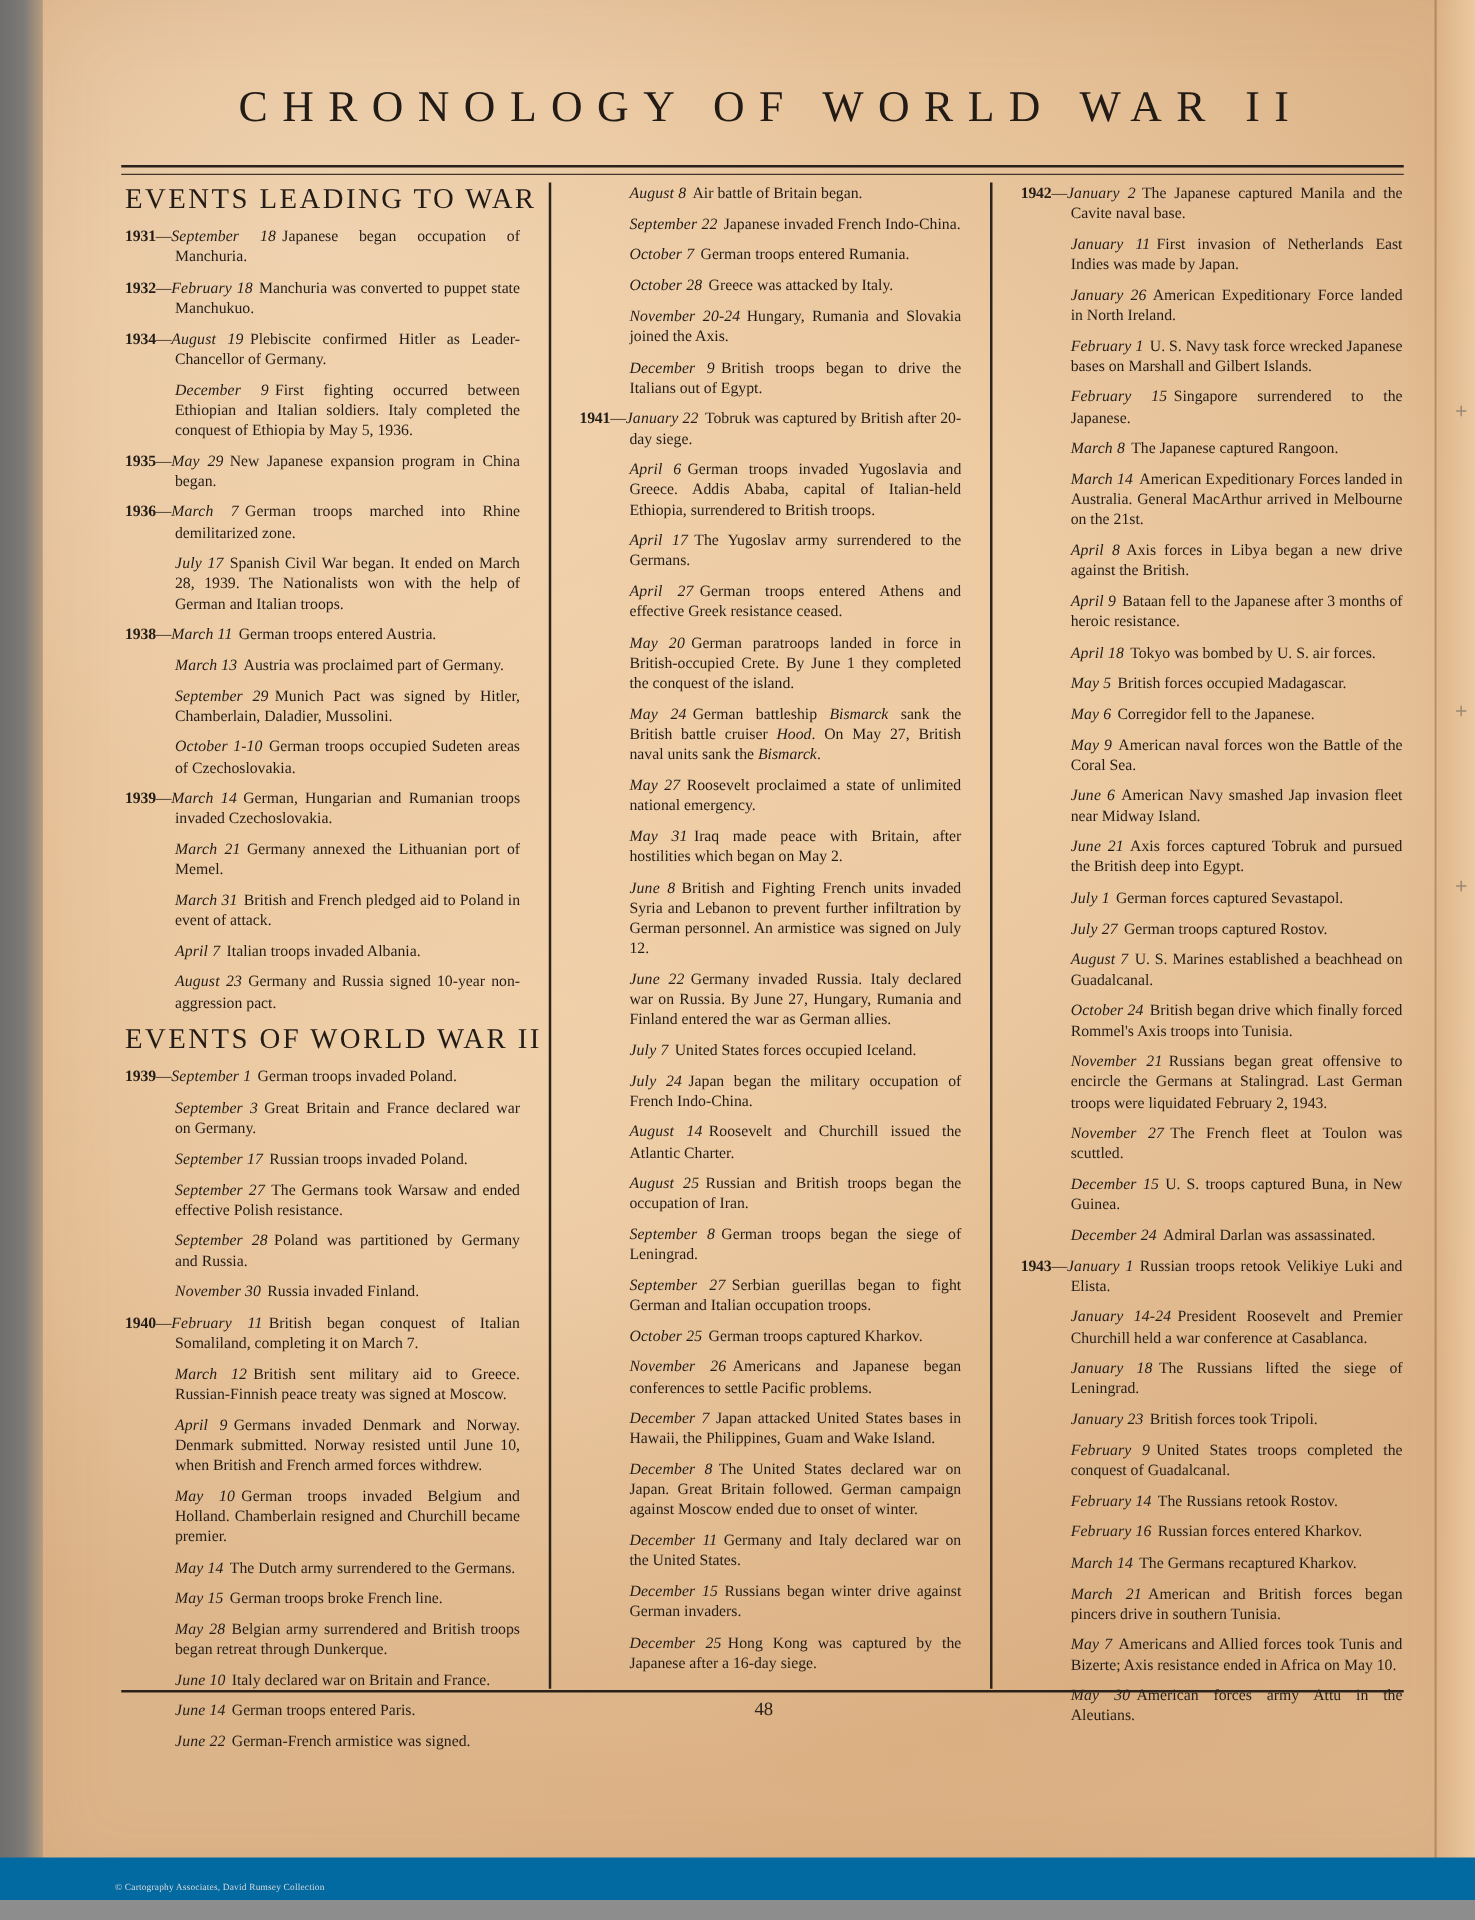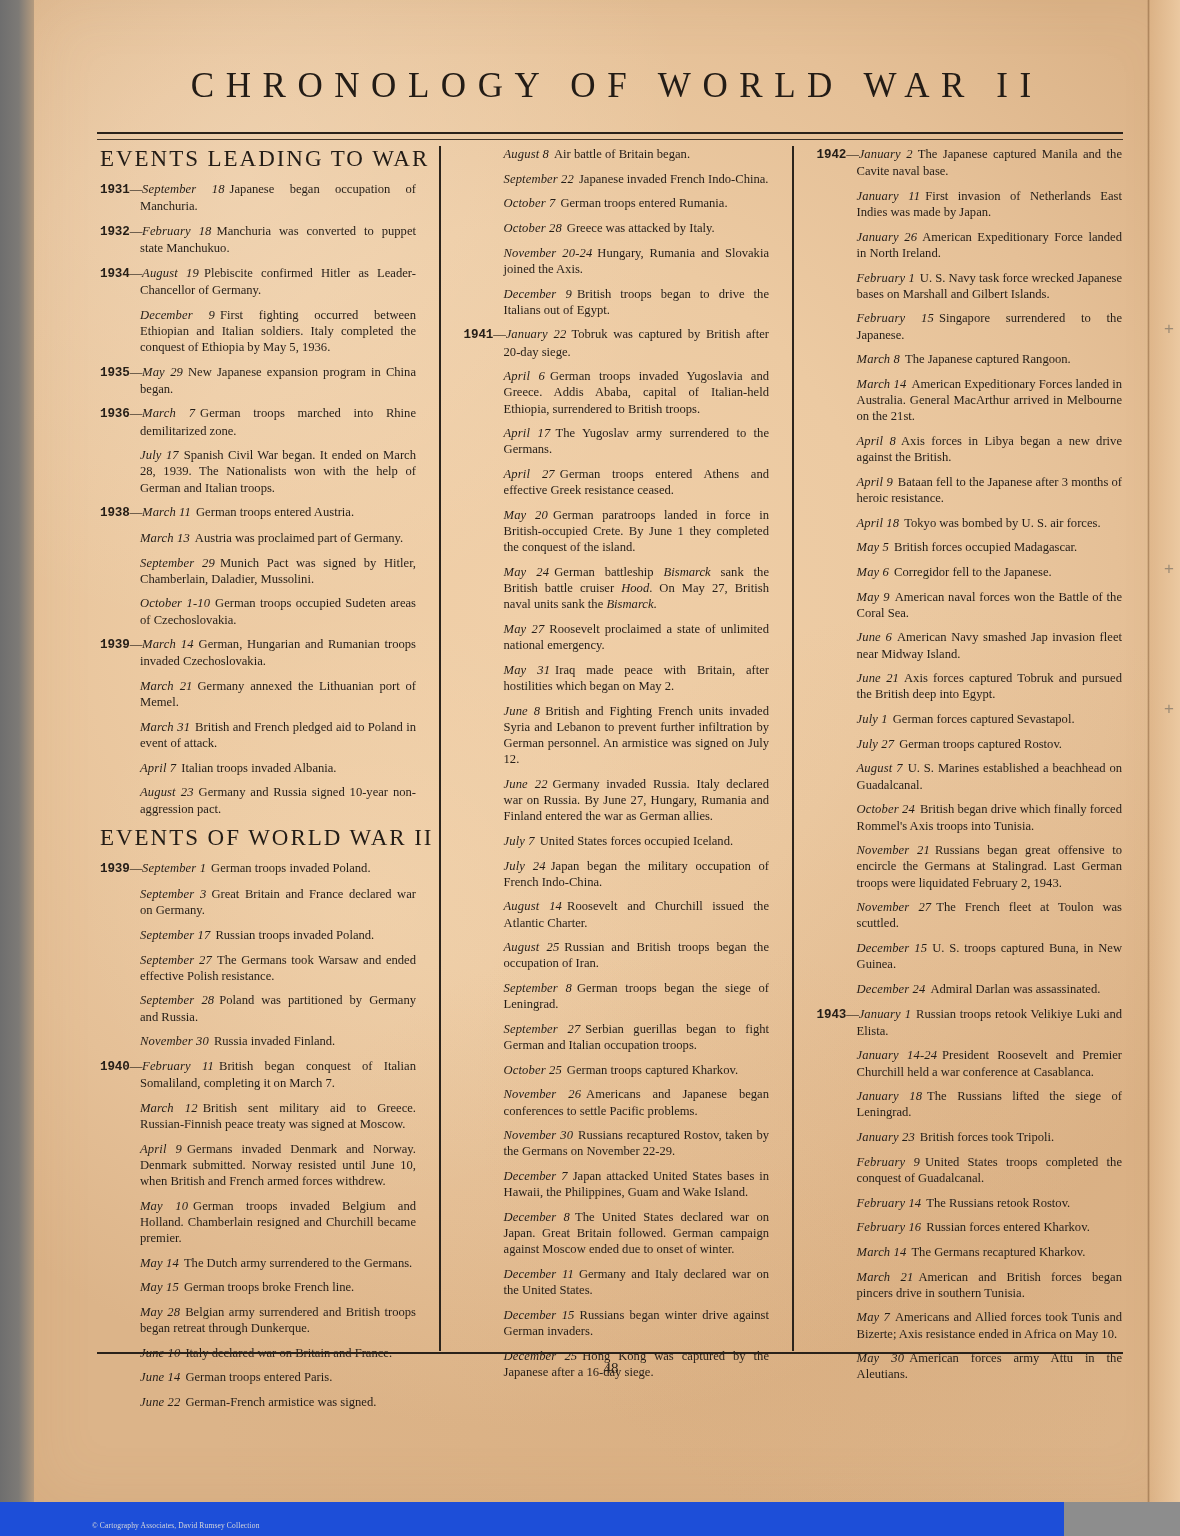--- a/index.html
+++ b/index.html
@@ -60,23 +60,23 @@
   }
   #binding-shade {
     position: absolute;
     right: 0; top: 0;
     width: 30px; height: 1502px;
     background: linear-gradient(90deg, rgba(222,180,135,0.55), rgba(236,202,162,0.95));
   }
   
   #bottom-strip {
     position: absolute;
-    left: 0; bottom: 0;
-    width: 1064px; height: 34px;
-    background: #1d4ed8;
+    left: 0; bottom: 16px;
+    width: 1180px; height: 34px;
+    background: #0369a1;
   }
   #copyright-note {
     position: absolute;
     left: 92px;
     bottom: 6px;
     font-size: 7.5px;
     color: #d9d9d9;
     letter-spacing: 0.02em;
     font-family: "Liberation Serif", serif;
     white-space: nowrap;
@@ -186,21 +186,20 @@
     text-indent: -40px;
     hyphens: manual;
   }
   .entry.noyear {
     padding-left: 40px;
     text-indent: 0px;
   }
   .year {
     font-weight: 700;
     letter-spacing: -0.01em;
-    font-family: Liberation Mono, monospace;
   }
   .dash { letter-spacing: -0.02em; }
   .date {
     font-style: italic;
     letter-spacing: 0.01em;
   }
   .ship { font-style: italic; }
   .gap { display: inline-block; width: 5px; }
 </style>
 </head>
@@ -278,21 +277,20 @@
           <div class="entry noyear"><span class="date">June 8</span><span class="gap"></span><span>British and Fighting French units invaded Syria and Lebanon to prevent further infiltration by German personnel. An armistice was signed on July 12.</span></div>
           <div class="entry noyear"><span class="date">June 22</span><span class="gap"></span><span>Germany invaded Russia. Italy declared war on Russia. By June 27, Hungary, Rumania and Finland entered the war as German allies.</span></div>
           <div class="entry noyear"><span class="date">July 7</span><span class="gap"></span><span>United States forces occupied Iceland.</span></div>
           <div class="entry noyear"><span class="date">July 24</span><span class="gap"></span><span>Japan began the military occupation of French Indo-China.</span></div>
           <div class="entry noyear"><span class="date">August 14</span><span class="gap"></span><span>Roosevelt and Churchill issued the Atlantic Charter.</span></div>
           <div class="entry noyear"><span class="date">August 25</span><span class="gap"></span><span>Russian and British troops began the occupation of Iran.</span></div>
           <div class="entry noyear"><span class="date">September 8</span><span class="gap"></span><span>German troops began the siege of Leningrad.</span></div>
           <div class="entry noyear"><span class="date">September 27</span><span class="gap"></span><span>Serbian guerillas began to fight German and Italian occupation troops.</span></div>
           <div class="entry noyear"><span class="date">October 25</span><span class="gap"></span><span>German troops captured Kharkov.</span></div>
           <div class="entry noyear"><span class="date">November 26</span><span class="gap"></span><span>Americans and Japanese began conferences to settle Pacific problems.</span></div>
-          <div class="entry noyear"><span class="date">November 30</span><span class="gap"></span><span>Russians recaptured Rostov, taken by the Germans on November 22-29.</span></div>
           <div class="entry noyear"><span class="date">December 7</span><span class="gap"></span><span>Japan attacked United States bases in Hawaii, the Philippines, Guam and Wake Island.</span></div>
           <div class="entry noyear"><span class="date">December 8</span><span class="gap"></span><span>The United States declared war on Japan. Great Britain followed. German campaign against Moscow ended due to onset of winter.</span></div>
           <div class="entry noyear"><span class="date">December 11</span><span class="gap"></span><span>Germany and Italy declared war on the United States.</span></div>
           <div class="entry noyear"><span class="date">December 15</span><span class="gap"></span><span>Russians began winter drive against German invaders.</span></div>
           <div class="entry noyear"><span class="date">December 25</span><span class="gap"></span><span>Hong Kong was captured by the Japanese after a 16-day siege.</span></div>
         </div>
       <div class="col-rule"></div>
       <div class="column" id="column-3">
           <div class="entry"><span class="year">1942</span><span class="dash">—</span><span class="date">January 2</span><span class="gap"></span><span>The Japanese captured Manila and the Cavite naval base.</span></div>
           <div class="entry noyear"><span class="date">January 11</span><span class="gap"></span><span>First invasion of Netherlands East Indies was made by Japan.</span></div>

